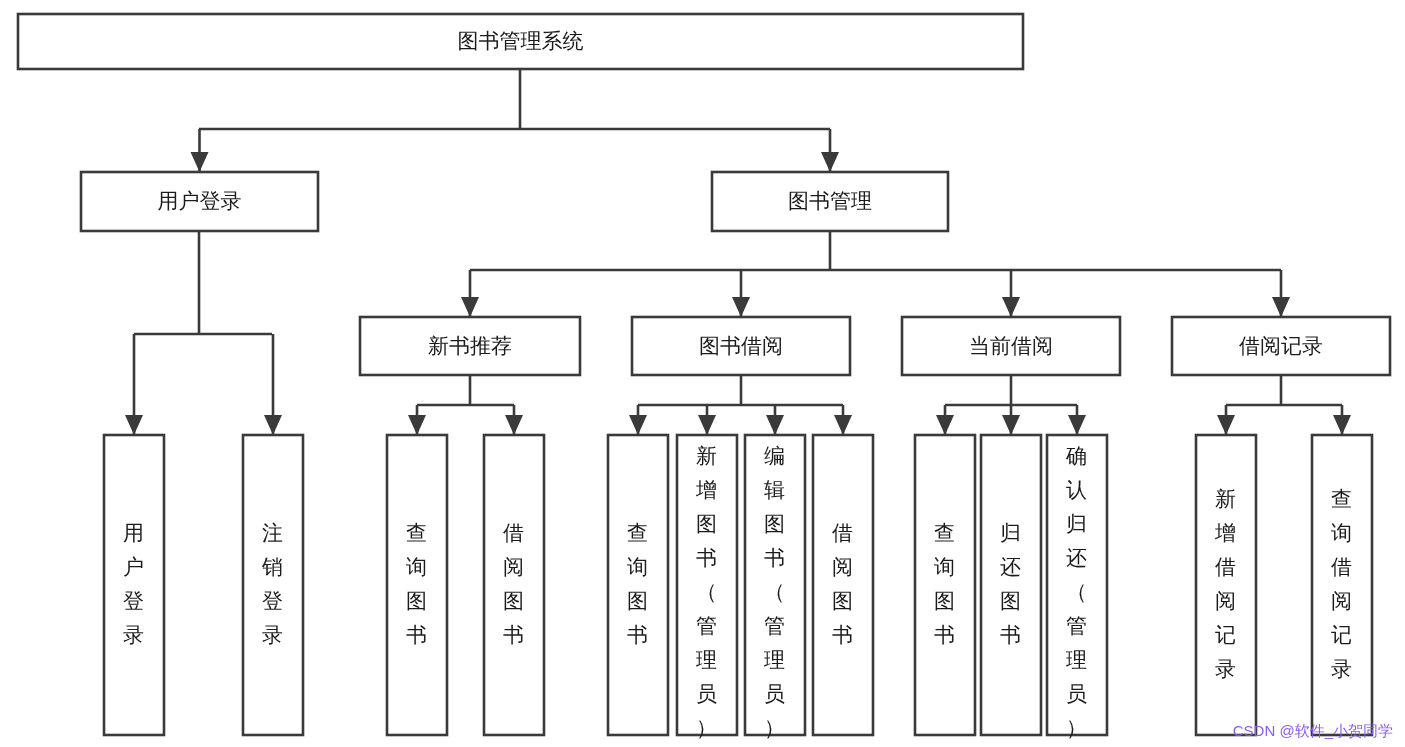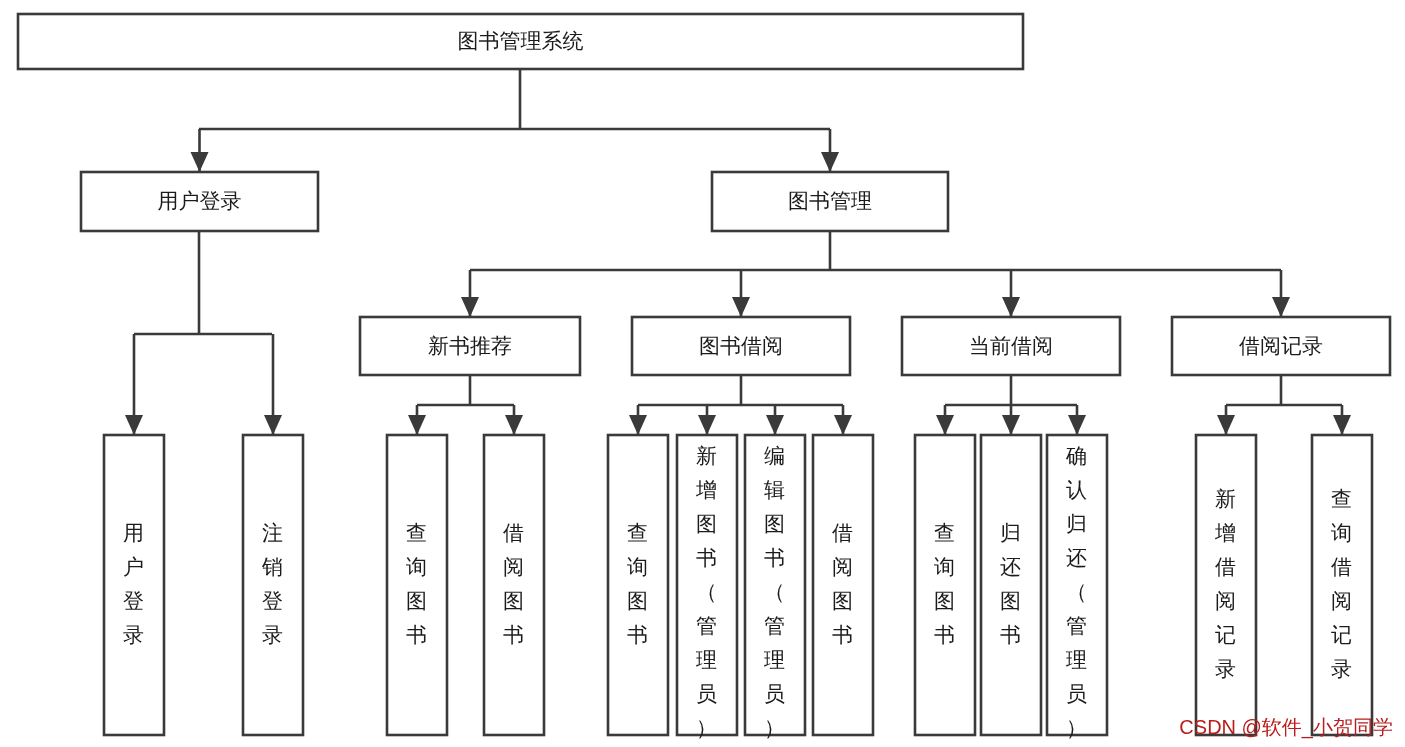--- a/index.html
+++ b/index.html
@@ -47,22 +47,22 @@
   }
   .node-label.vertical {
     font-size: 21px;
     letter-spacing: 1px;
   }
   .watermark {
     position: absolute;
     right: 12px;
     bottom: 6px;
     font-family: "Liberation Sans", "DejaVu Sans", sans-serif;
-    font-size: 20px;
-    color: #b91c1c;
+    font-size: 15px;
+    color: #8b5cf6;
     white-space: nowrap;
     pointer-events: none;
   }
 </style>
 </head>
 <body>
 
 <div id="diagram-root">
   <svg class="flow" viewBox="0 0 1405 747" xmlns="http://www.w3.org/2000/svg">
     <g id="connector-layer">

